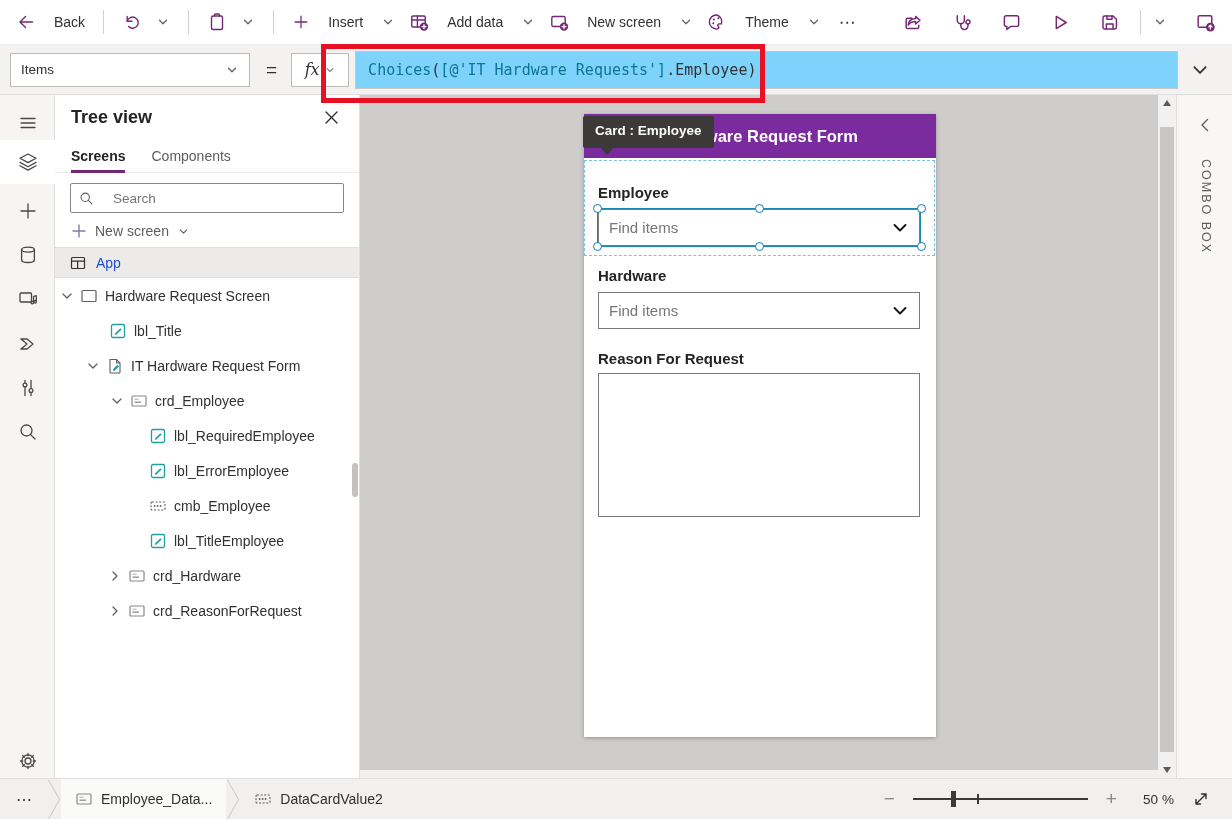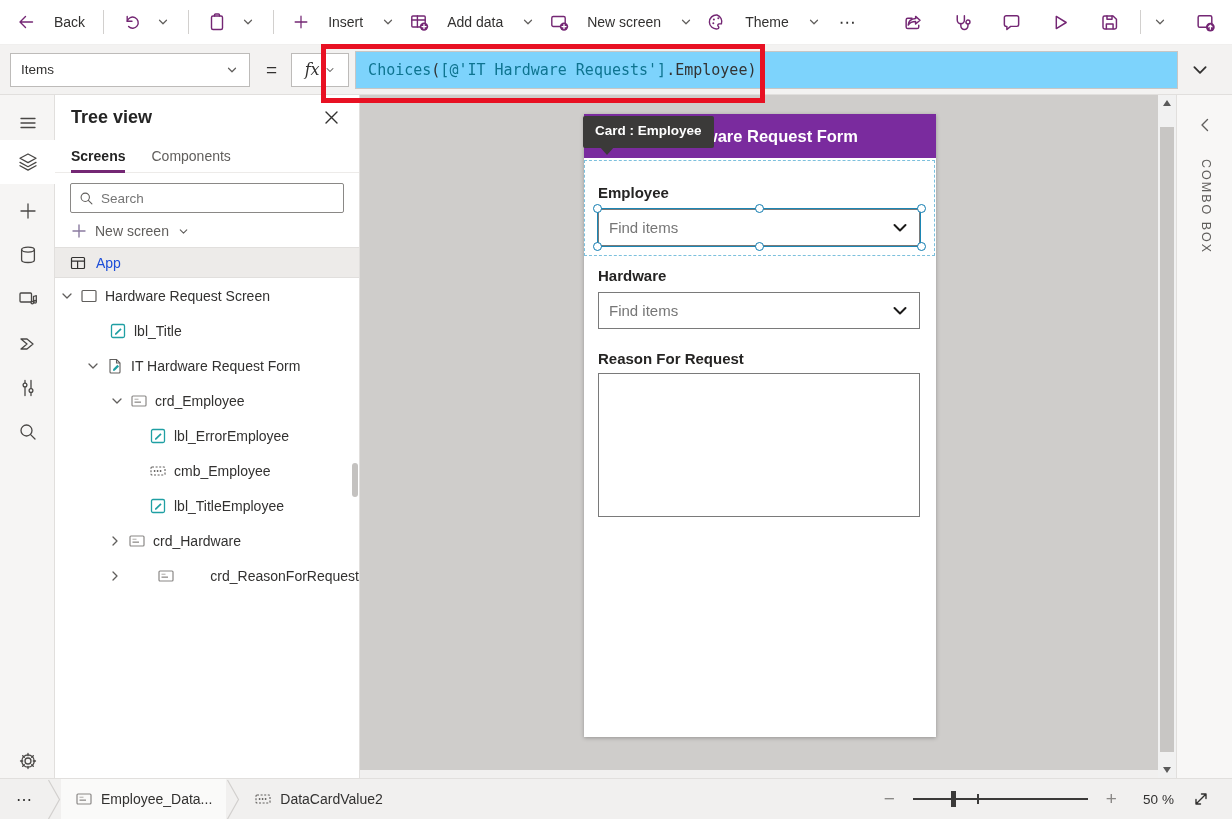--- a/index.html
+++ b/index.html
@@ -50,21 +50,21 @@
   .tree { position:absolute; left:55px; top:95px; width:305px; height:724px; background:#fff;
           border-right:1px solid #e1dfdd; }
   .tree-head { height:44px; display:flex; align-items:center; padding:0 16px; }
   .tree-title { font-size:18px; font-weight:bold; color:#242424; flex:1; }
   .tree-close { cursor:pointer; padding:4px; }
   .tabs { display:flex; gap:26px; padding:0 16px; border-bottom:1px solid #edebe9; height:34px; }
   .tab { font-size:14px; color:#605e5c; cursor:pointer; position:relative; display:flex; align-items:center; }
   .tab.active { color:#242424; font-weight:bold; }
   .tab.active::after { content:""; position:absolute; left:0; right:0; bottom:-1px; height:3px; background:#742774; }
   .searchbox { margin:10px 15px 0 15px; height:30px; border:1px solid #8a8886; border-radius:2px;
-               background:#fff; display:flex; align-items:center; padding:0 8px; gap:7px; }
+               background:#fff; display:flex; align-items:center; padding:0 8px; gap:19px; }
   .searchbox input { border:none; outline:none; flex:1; font-size:13.5px; color:#323130;
                      font-family:"Liberation Sans", sans-serif; background:transparent; }
   .newscreen { display:flex; align-items:center; gap:8px; padding:10px 16px 8px 16px; cursor:pointer; }
   .newscreen .lbl { font-size:14px; color:#605e5c; }
   .app-row { height:31px; background:#edebe9; border-top:1px solid #e1dfdd; border-bottom:1px solid #e1dfdd;
              display:flex; align-items:center; gap:9px; padding:0 14px; cursor:pointer; }
   .app-row .lbl { font-size:14px; color:#1d4ed8; }
   .trow { height:35px; display:flex; align-items:center; gap:7px; font-size:14px; color:#323130; cursor:pointer; }
   .t-chev { flex:0 0 12px; }
   .tree-vscroll { position:absolute; right:1px; top:368px; width:6px; height:34px; background:#c4c2c0; border-radius:3px; }
@@ -430,20 +430,27 @@
         <rect x="4.5" y="9.4" width="6.5" height="1.6" fill="#a5a3a1"></rect>
         <rect x="4.5" y="6.6" width="4" height="1.4" fill="#c4c2c0"></rect>
       </svg>
     <span>crd_Employee</span>
   </div>
   <div class="trow" style="padding-left:94px;">
     <svg width="18" height="18" viewBox="0 0 18 18">
         <rect x="2.5" y="2.5" width="13" height="13" rx="1.5" stroke="#1f9fa3" stroke-width="1.3" fill="none"></rect>
         <path d="M6 11.6 L11.4 6.2 l1.2 1.2 L7.2 12.8 H6z" fill="#1f9fa3"></path>
       </svg>
+    <span>lbl_RequiredEmployee</span>
+  </div>
+  <div class="trow" style="padding-left:94px;">
+    <svg width="18" height="18" viewBox="0 0 18 18">
+        <rect x="2.5" y="2.5" width="13" height="13" rx="1.5" stroke="#1f9fa3" stroke-width="1.3" fill="none"></rect>
+        <path d="M6 11.6 L11.4 6.2 l1.2 1.2 L7.2 12.8 H6z" fill="#1f9fa3"></path>
+      </svg>
     <span>lbl_ErrorEmployee</span>
   </div>
   <div class="trow" style="padding-left:94px;">
     <svg width="18" height="18" viewBox="0 0 18 18">
         <rect x="2" y="5" width="14" height="8" rx="1" stroke="#605e5c" stroke-width="1.1" fill="none" stroke-dasharray="2 1.6"></rect>
         <circle cx="5.6" cy="9" r=".9" fill="#605e5c"></circle>
         <circle cx="8.6" cy="9" r=".9" fill="#605e5c"></circle>
         <circle cx="11.6" cy="9" r=".9" fill="#605e5c"></circle>
       </svg>
     <span>cmb_Employee</span>
@@ -459,21 +466,21 @@
     <svg class="t-chev" width="12" height="12" viewBox="0 0 12 12">
         <path d="M4 2 l4 4 -4 4" stroke="#605e5c" stroke-width="1.3" fill="none" stroke-linecap="round" stroke-linejoin="round"></path>
       </svg>
     <svg width="18" height="18" viewBox="0 0 18 18">
         <rect x="2" y="4" width="14" height="10" rx="1" stroke="#8a8886" stroke-width="1.2" fill="none"></rect>
         <rect x="4.5" y="9.4" width="6.5" height="1.6" fill="#a5a3a1"></rect>
         <rect x="4.5" y="6.6" width="4" height="1.4" fill="#c4c2c0"></rect>
       </svg>
     <span>crd_Hardware</span>
   </div>
-  <div class="trow" style="padding-left:54px;justify-content:space-between;">
+  <div class="trow" style="padding-left:54px;">
     <svg class="t-chev" width="12" height="12" viewBox="0 0 12 12">
         <path d="M4 2 l4 4 -4 4" stroke="#605e5c" stroke-width="1.3" fill="none" stroke-linecap="round" stroke-linejoin="round"></path>
       </svg>
     <svg width="18" height="18" viewBox="0 0 18 18">
         <rect x="2" y="4" width="14" height="10" rx="1" stroke="#8a8886" stroke-width="1.2" fill="none"></rect>
         <rect x="4.5" y="9.4" width="6.5" height="1.6" fill="#a5a3a1"></rect>
         <rect x="4.5" y="6.6" width="4" height="1.4" fill="#c4c2c0"></rect>
       </svg>
     <span>crd_ReasonForRequest</span>
   </div>

